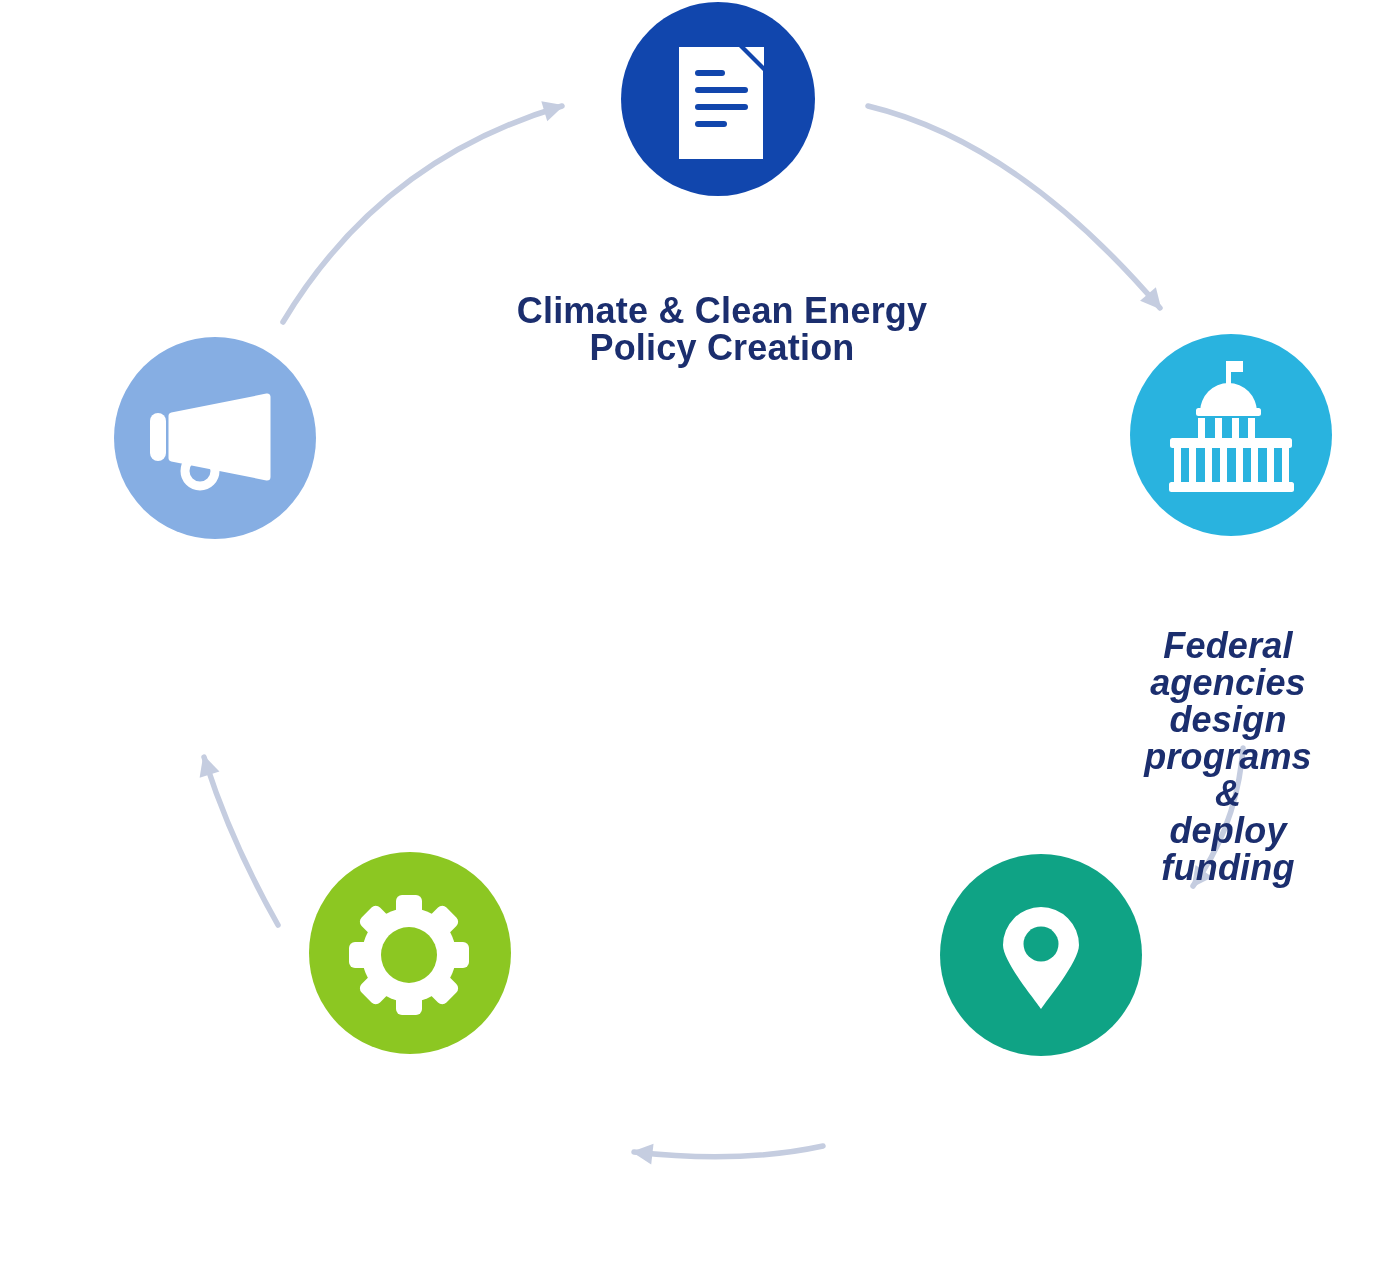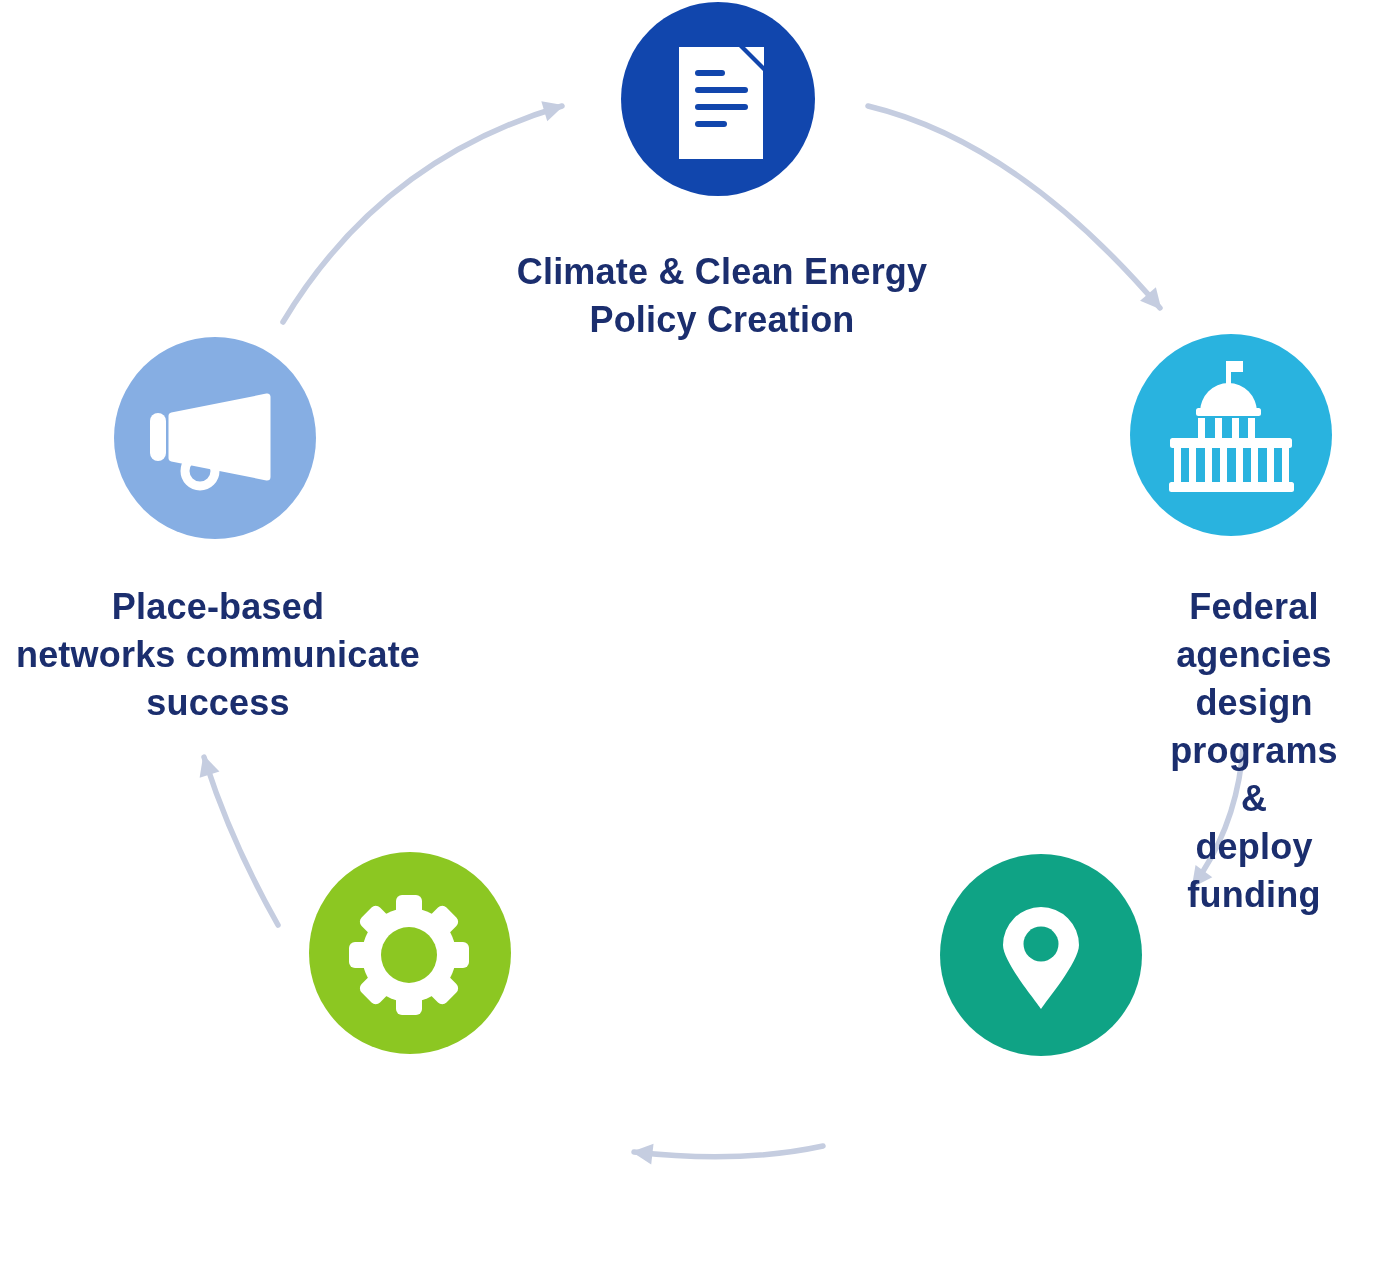--- a/index.html
+++ b/index.html
@@ -25,22 +25,23 @@
     justify-content: center;
   }
   .node-circle svg { display: block; width: 100%; height: 100%; }
   .node-label {
     position: absolute;
     transform: translateX(-50%);
     text-align: center;
     white-space: pre-line;
     font-size: 36px;
     font-weight: 700;
-    line-height: 48px;
+    line-height: 37px;
     letter-spacing: 0.2px;
+    margin-top: 44px;
   }
 </style>
 </head>
 <body>
 
 <div id="stage" style="color: rgb(27, 46, 110); background-color: rgb(255, 255, 255);">
 
   <svg id="arrows" viewBox="0 0 1400 1286" fill="none">
     <defs>
       <marker id="ah" viewBox="0 0 10 10" refX="8.5" refY="5" markerWidth="5" markerHeight="4.2" orient="auto-start-reverse">
@@ -82,21 +83,21 @@
       <rect x="59" y="114" width="7" height="36"></rect>
       <rect x="75" y="114" width="7" height="36"></rect>
       <rect x="90" y="114" width="7" height="36"></rect>
       <rect x="106" y="114" width="7" height="36"></rect>
       <rect x="121" y="114" width="7" height="36"></rect>
       <rect x="137" y="114" width="7" height="36"></rect>
       <rect x="152" y="114" width="7" height="36"></rect>
       <rect x="39" y="148" width="125" height="10" rx="2.5"></rect>
     </svg>
   </div>
-  <div class="node-label" style="left:1254px; top:583px;">Federal agencies
+  <div class="node-label" style="left:1228px; top:583px;font-style:italic;">Federal agencies
 design programs &amp;
 deploy funding</div>
 
   <div class="node-circle" style="left: 940px; top: 854px; width: 202px; height: 202px; color: rgb(15, 163, 133);">
     <svg viewBox="0 0 202 202">
       <path d="M101,155 C96,147 63,108 63,91 A38,38 0 1 1 139,91 C139,108 106,147 101,155 Z" fill="#ffffff"></path>
       <circle cx="101" cy="90" r="17.5" fill="currentColor"></circle>
     </svg>
   </div>
 
@@ -117,17 +118,14 @@
     </svg>
   </div>
 
   <div class="node-circle" style="left: 114px; top: 337px; width: 202px; height: 202px; color: rgb(134, 174, 227);">
     <svg viewBox="0 0 202 202">
       <circle cx="86" cy="134" r="15" fill="none" stroke="#ffffff" stroke-width="9"></circle>
       <path d="M58,79 L153,60 L153,140 L58,121 Z" fill="#ffffff" stroke="#ffffff" stroke-width="7" stroke-linejoin="round"></path>
       <rect x="36" y="76" width="16" height="48" rx="8" fill="#ffffff"></rect>
     </svg>
   </div>
-  <div class="node-label" style="left:218px; top:583px;">Place-based
-networks communicate
-success</div>
 
 </div>
 
 </body></html>

